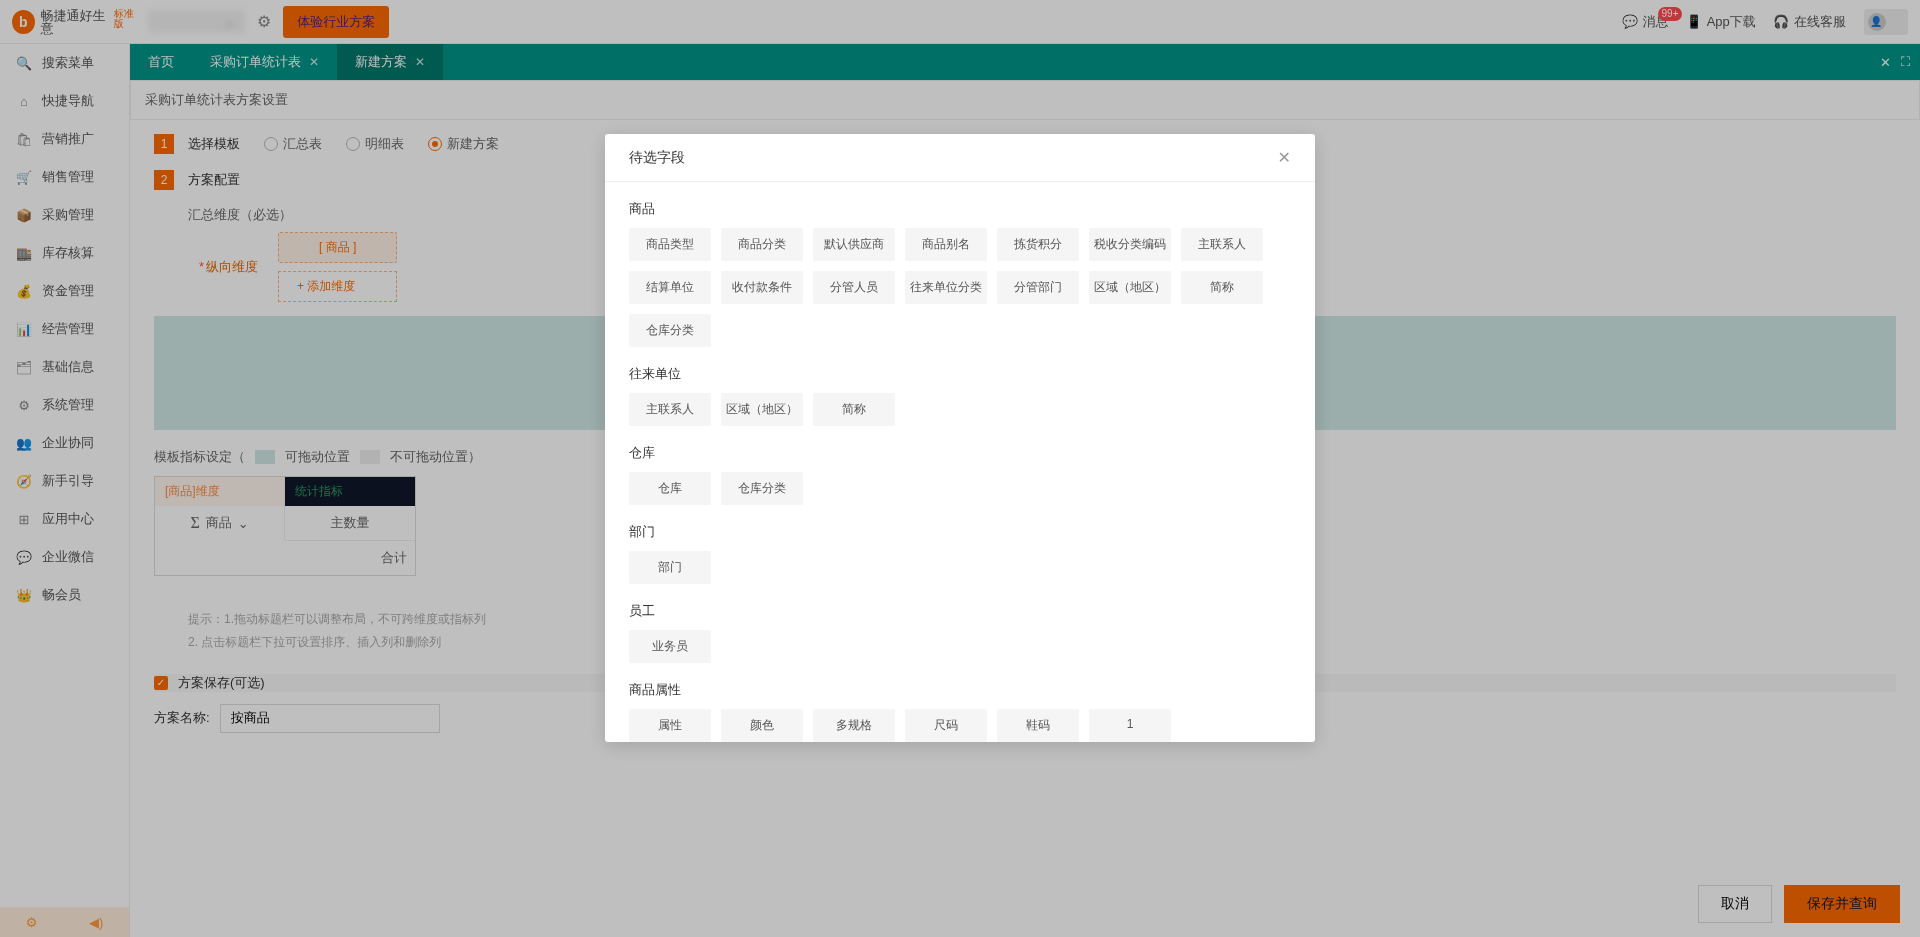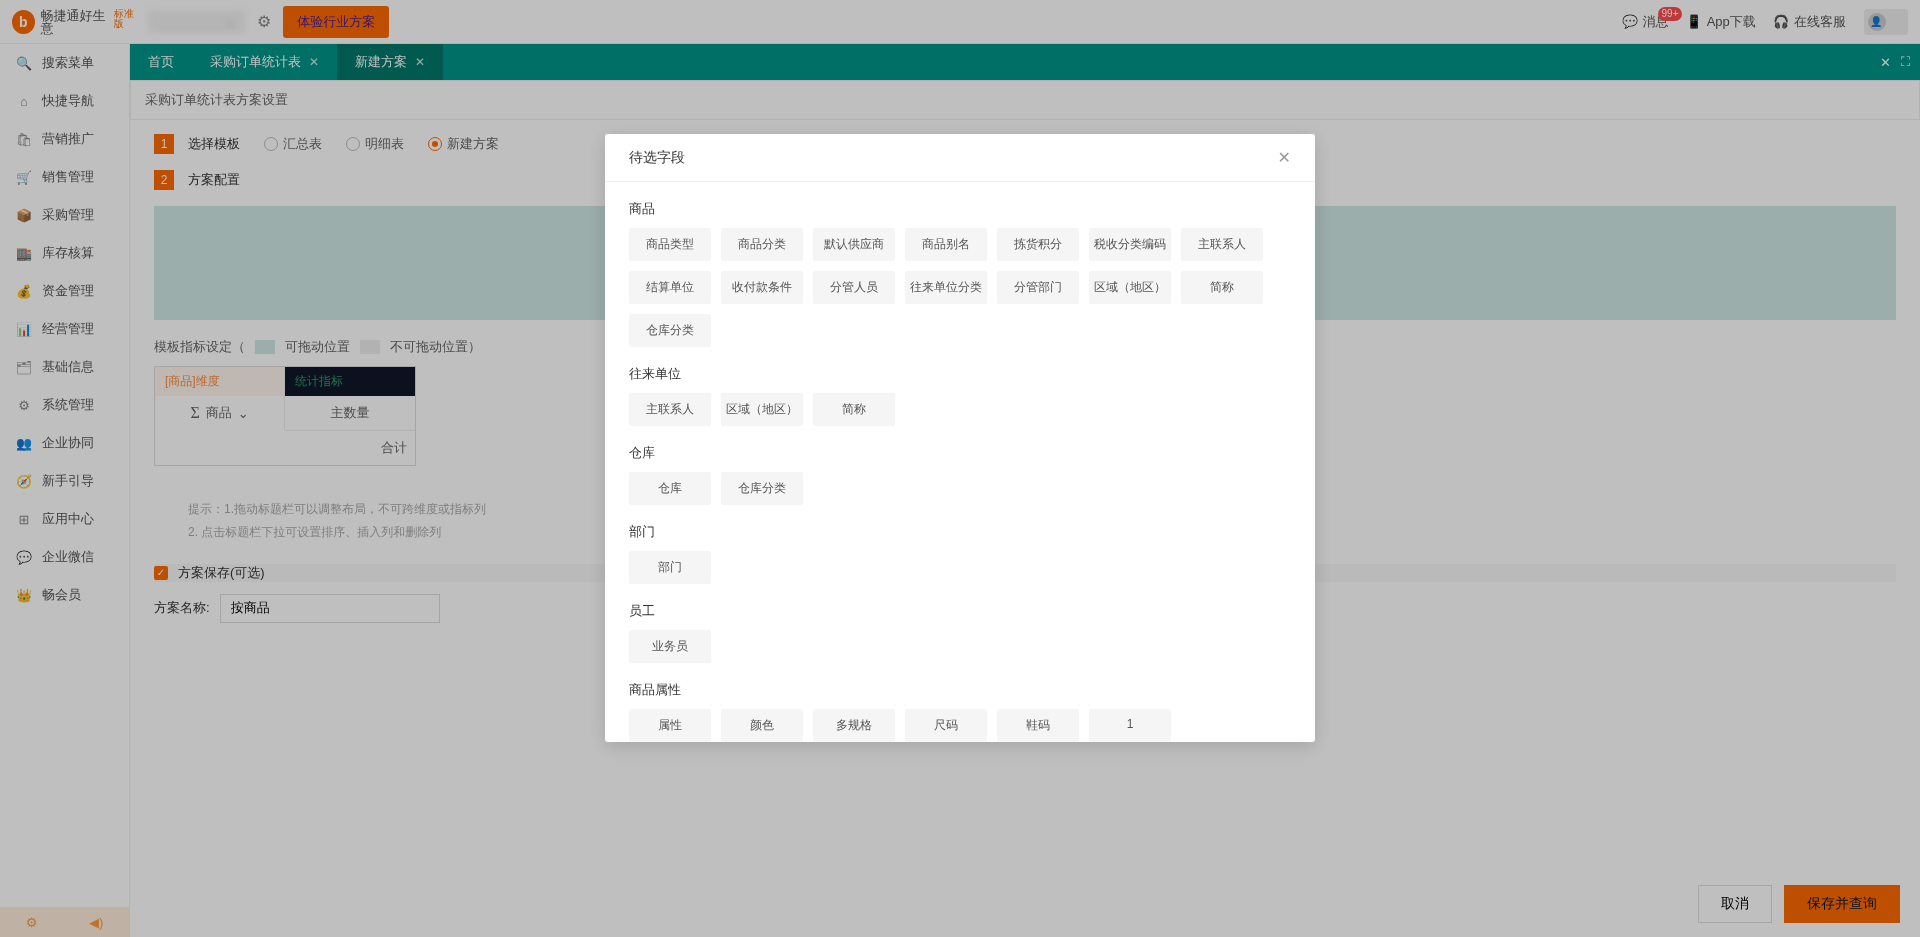--- a/index.html
+++ b/index.html
@@ -256,20 +256,30 @@
             </label>
         </div>
       </div>
 
       
       <div class="step-row">
         <span class="step-badge">2</span>
         <span class="step-label">方案配置</span>
       </div>
 
+      <div class="cfg-block">
+        <div class="cfg-title">汇总维度（必选）</div>
+        <div class="dim-row">
+          <span class="dim-label">纵向维度</span>
+          <div class="dim-box-wrap">
+            <span class="chip">[ 商品 ]</span>
+            <span class="add-dim">+ 添加维度</span>
+          </div>
+        </div>
+      </div>
 
       <div class="cross-row">
         <span class="cross-label">横向维度</span>
         <span class="cross-ph">请选择交叉维度</span>
       </div>
 
       <div class="indic-row">
         <span>模板指标设定（</span>
         <span class="indic-swatch sw-drag"></span>
         <span>可拖动位置</span>

